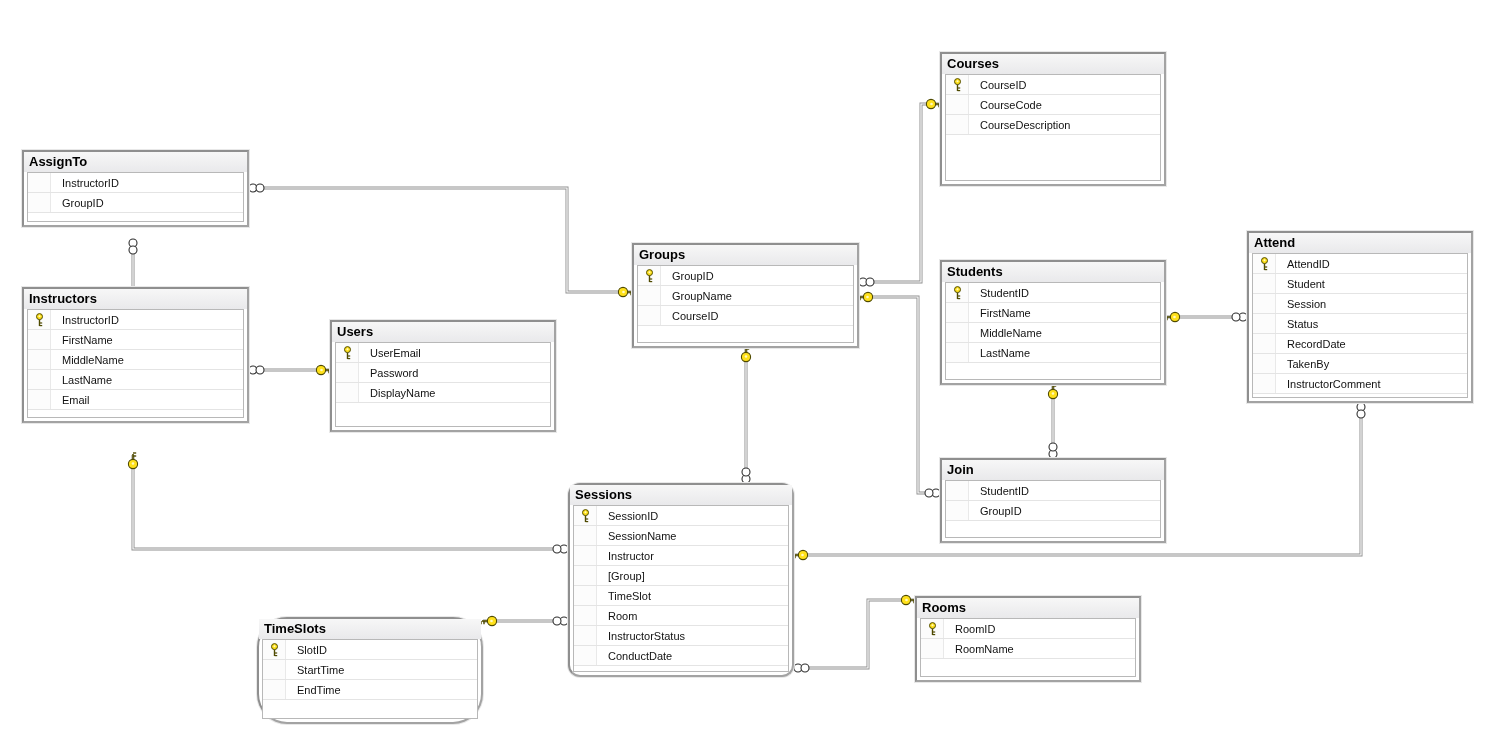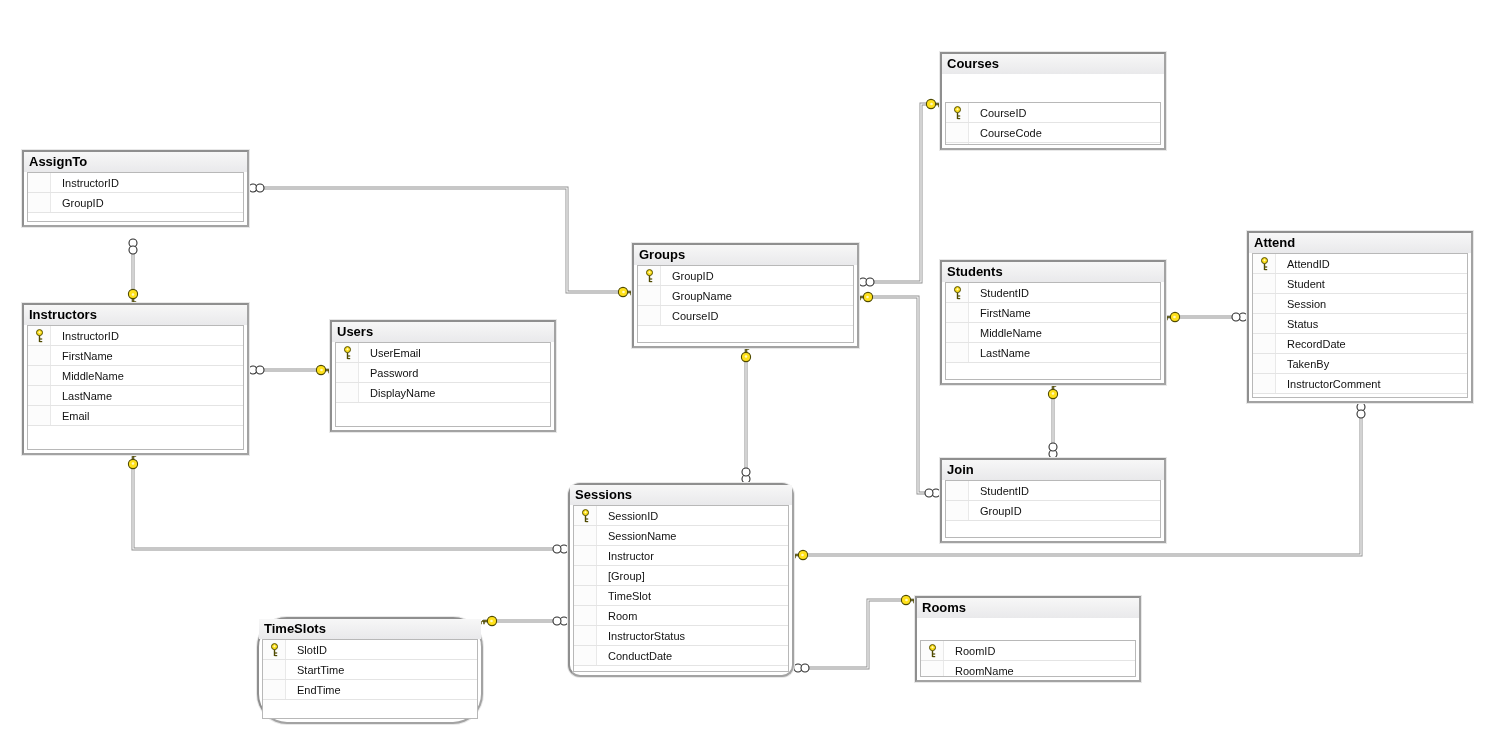--- a/index.html
+++ b/index.html
@@ -223,21 +223,21 @@
         <div class="row">
           <span class="keycell"></span>
           <span class="collabel">InstructorID</span>
         </div>
         <div class="row">
           <span class="keycell"></span>
           <span class="collabel">GroupID</span>
         </div>
       </div>
   </div>
-    <div class="tbl" style="left: 22px; top: 303px; width: 227px; height: 152px;">
+    <div class="tbl" style="left: 22px; top: 287px; width: 227px; height: 136px;">
     <div class="tbl-header">
       <span class="tbl-title">Instructors</span>
     </div>
     <div class="tbl-grid">
         <div class="row">
           <span class="keycell">
             <svg width="9" height="14" viewBox="0 0 9 14">
               <circle cx="4.5" cy="3.6" r="3" fill="#ffe11a" stroke="#4f4a00" stroke-width="1"></circle>
               <circle cx="4.5" cy="3.2" r="1" fill="#fff9c2"></circle>
               <line x1="4.5" y1="6.6" x2="4.5" y2="13" stroke="#4f4a00" stroke-width="1.4"></line>
@@ -312,21 +312,21 @@
         <div class="row">
           <span class="keycell"></span>
           <span class="collabel">GroupName</span>
         </div>
         <div class="row">
           <span class="keycell"></span>
           <span class="collabel">CourseID</span>
         </div>
       </div>
   </div>
-    <div class="tbl" style="left: 940px; top: 52px; width: 226px; height: 98px; gap: 28px;">
+    <div class="tbl" style="left: 940px; top: 52px; width: 226px; height: 134px;">
     <div class="tbl-header">
       <span class="tbl-title">Courses</span>
     </div>
     <div class="tbl-grid">
         <div class="row">
           <span class="keycell">
             <svg width="9" height="14" viewBox="0 0 9 14">
               <circle cx="4.5" cy="3.6" r="3" fill="#ffe11a" stroke="#4f4a00" stroke-width="1"></circle>
               <circle cx="4.5" cy="3.2" r="1" fill="#fff9c2"></circle>
               <line x1="4.5" y1="6.6" x2="4.5" y2="13" stroke="#4f4a00" stroke-width="1.4"></line>
@@ -502,21 +502,21 @@
         <div class="row">
           <span class="keycell"></span>
           <span class="collabel">StartTime</span>
         </div>
         <div class="row">
           <span class="keycell"></span>
           <span class="collabel">EndTime</span>
         </div>
       </div>
   </div>
-    <div class="tbl" style="left: 915px; top: 596px; width: 226px; height: 86px; gap: 22px;">
+    <div class="tbl" style="left: 915px; top: 596px; width: 226px; height: 86px;">
     <div class="tbl-header">
       <span class="tbl-title">Rooms</span>
     </div>
     <div class="tbl-grid">
         <div class="row">
           <span class="keycell">
             <svg width="9" height="14" viewBox="0 0 9 14">
               <circle cx="4.5" cy="3.6" r="3" fill="#ffe11a" stroke="#4f4a00" stroke-width="1"></circle>
               <circle cx="4.5" cy="3.2" r="1" fill="#fff9c2"></circle>
               <line x1="4.5" y1="6.6" x2="4.5" y2="13" stroke="#4f4a00" stroke-width="1.4"></line>

